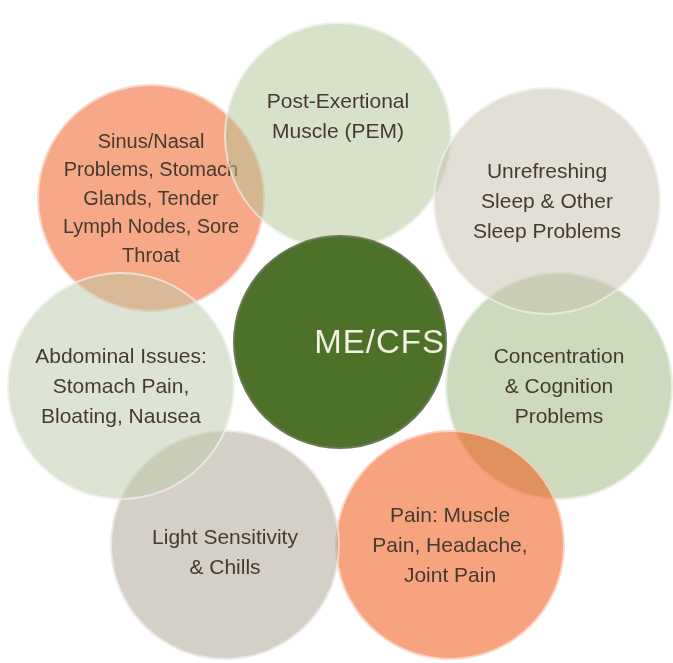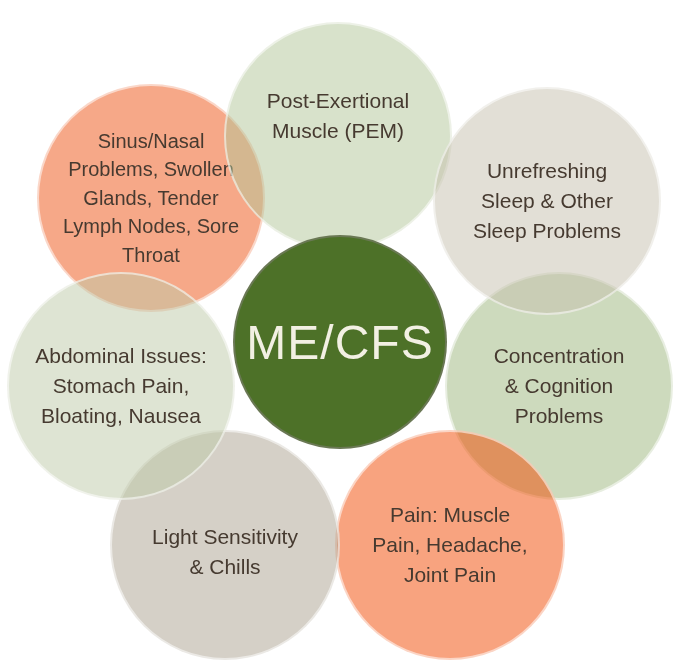--- a/index.html
+++ b/index.html
@@ -45,32 +45,33 @@
   .c-light  { left: 110px; top: 430px; z-index: 5; width: 230px; height: 230px; }
   .c-abd    { left: 7px;   top: 272px; z-index: 6; }
   .c-sinus  { left: 37px;  top: 84px;  z-index: 1; font-size: 20px; }
   .c-pem .label   { transform: translateY(-20px); }
   .c-light .label { transform: translateY(-8px); margin-top: 29px; }
   .c-center {
     left: 233px; top: 235px;
     width: 214px; height: 214px;
     z-index: 10;
     border: 2px solid rgba(118,124,102,0.7);
-    font-size: 48px;
+    font-size: 33px;
     letter-spacing: 1px;
+    justify-content: flex-end;
   }
 </style>
 </head>
 <body style="--symptom-text: #463A30;">
 
 <div class="stage" style="background: rgb(255, 255, 255);">
 
   <div class="circle satellite c-sinus" style="background: rgba(237, 81, 17, 0.5);">
     <span class="label">Sinus/Nasal
-Problems, Swollen
+Problems, Stomach
 Glands, Tender
 Lymph Nodes, Sore
 Throat</span>
   </div>
 
   <div class="circle satellite c-conc" style="background: rgba(155, 181, 123, 0.5);">
     <span class="label">Concentration
 &amp; Cognition
 Problems</span>
   </div>

